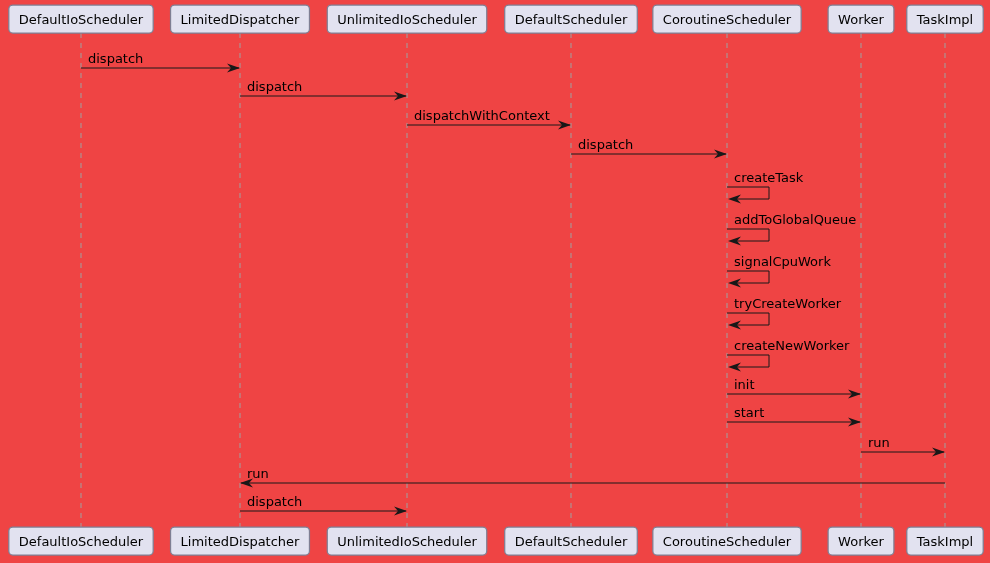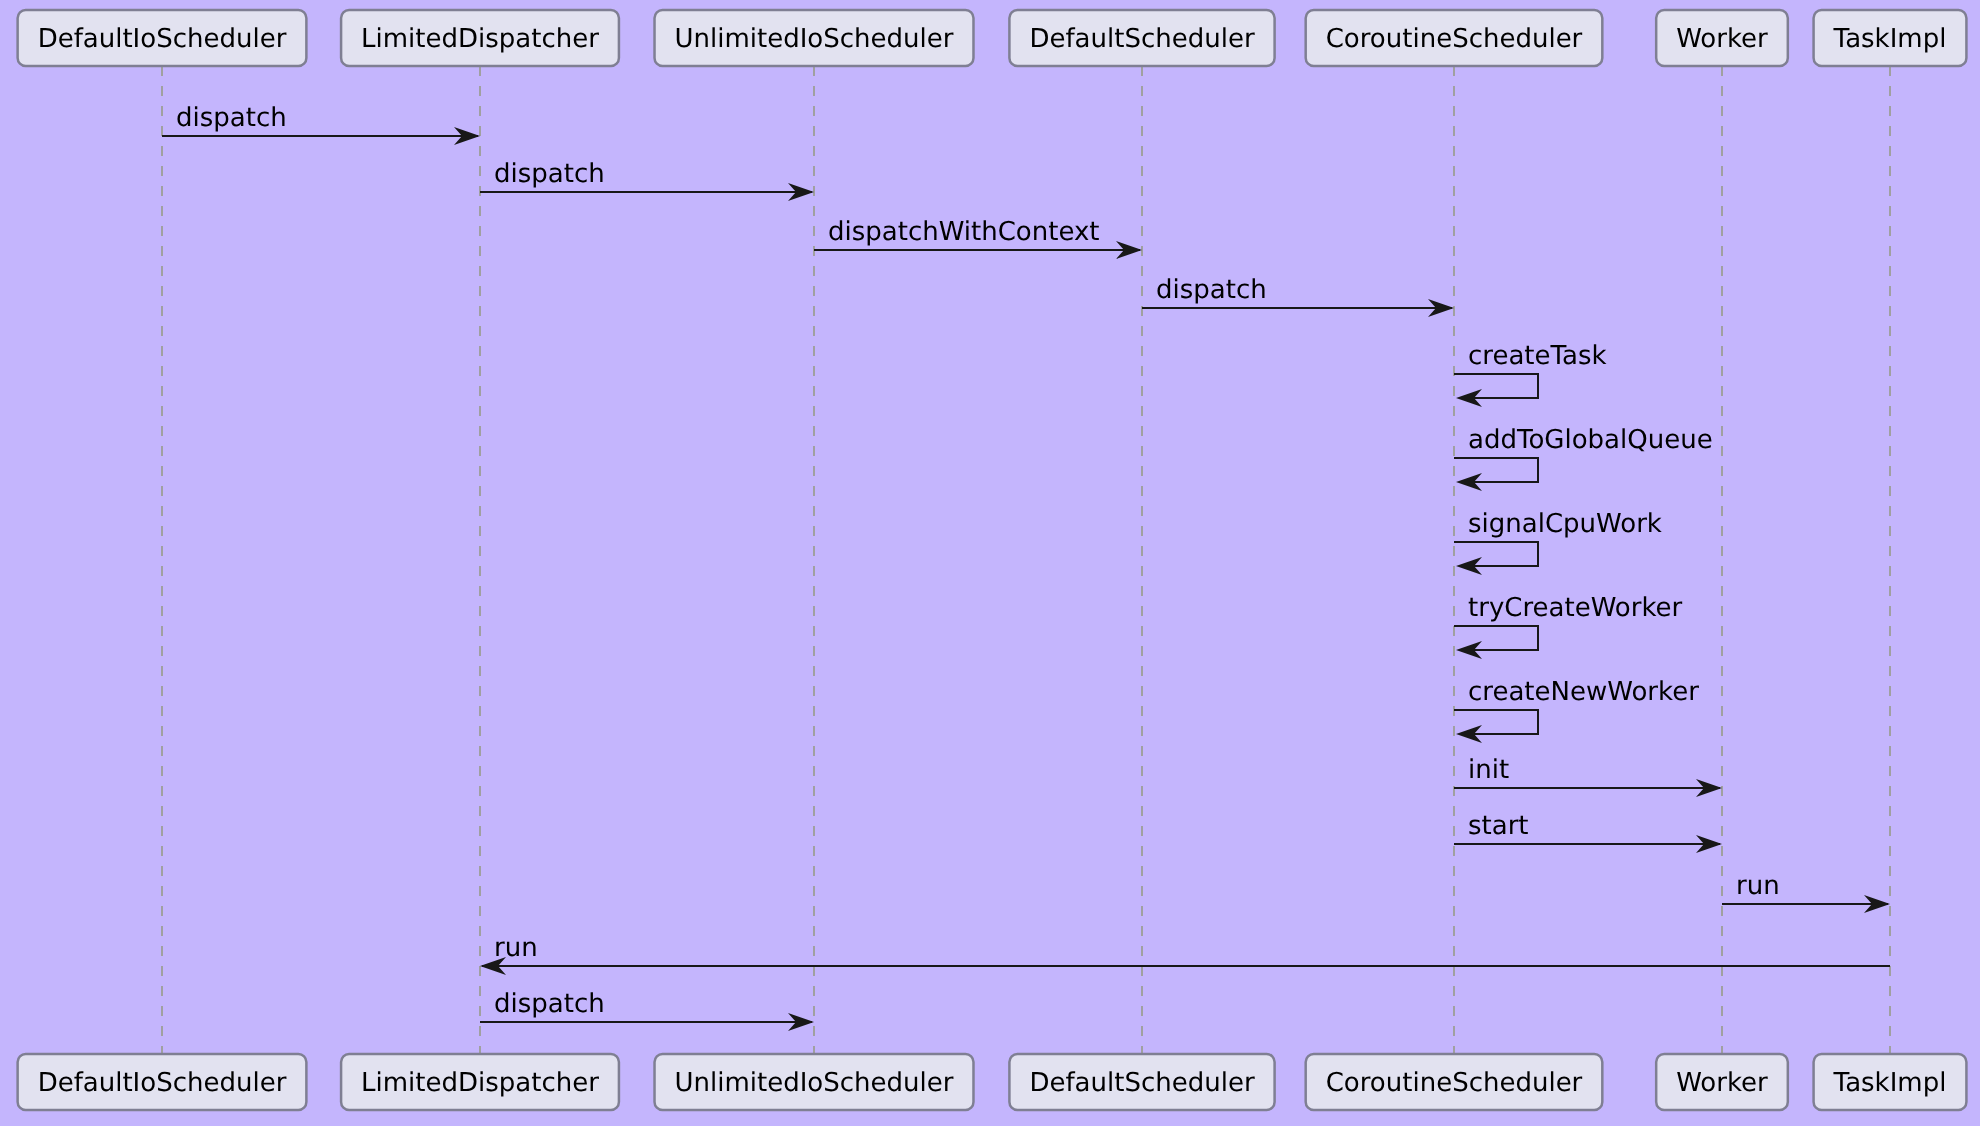--- a/index.html
+++ b/index.html
@@ -6,21 +6,21 @@
   html, body {
     margin: 0;
     padding: 0;
     background: #ffffff;
     font-family: "DejaVu Sans", "Liberation Sans", sans-serif;
   }
   #canvas {
     position: relative;
     width: 990px;
     height: 563px;
-    background: #c4b5fd;
+    background: #ef4444;
     overflow: hidden;
   }
   svg text {
     font-family: "DejaVu Sans", "Liberation Sans", sans-serif;
   }
 </style>
 </head>
 <body>
 
 <div id="canvas">

